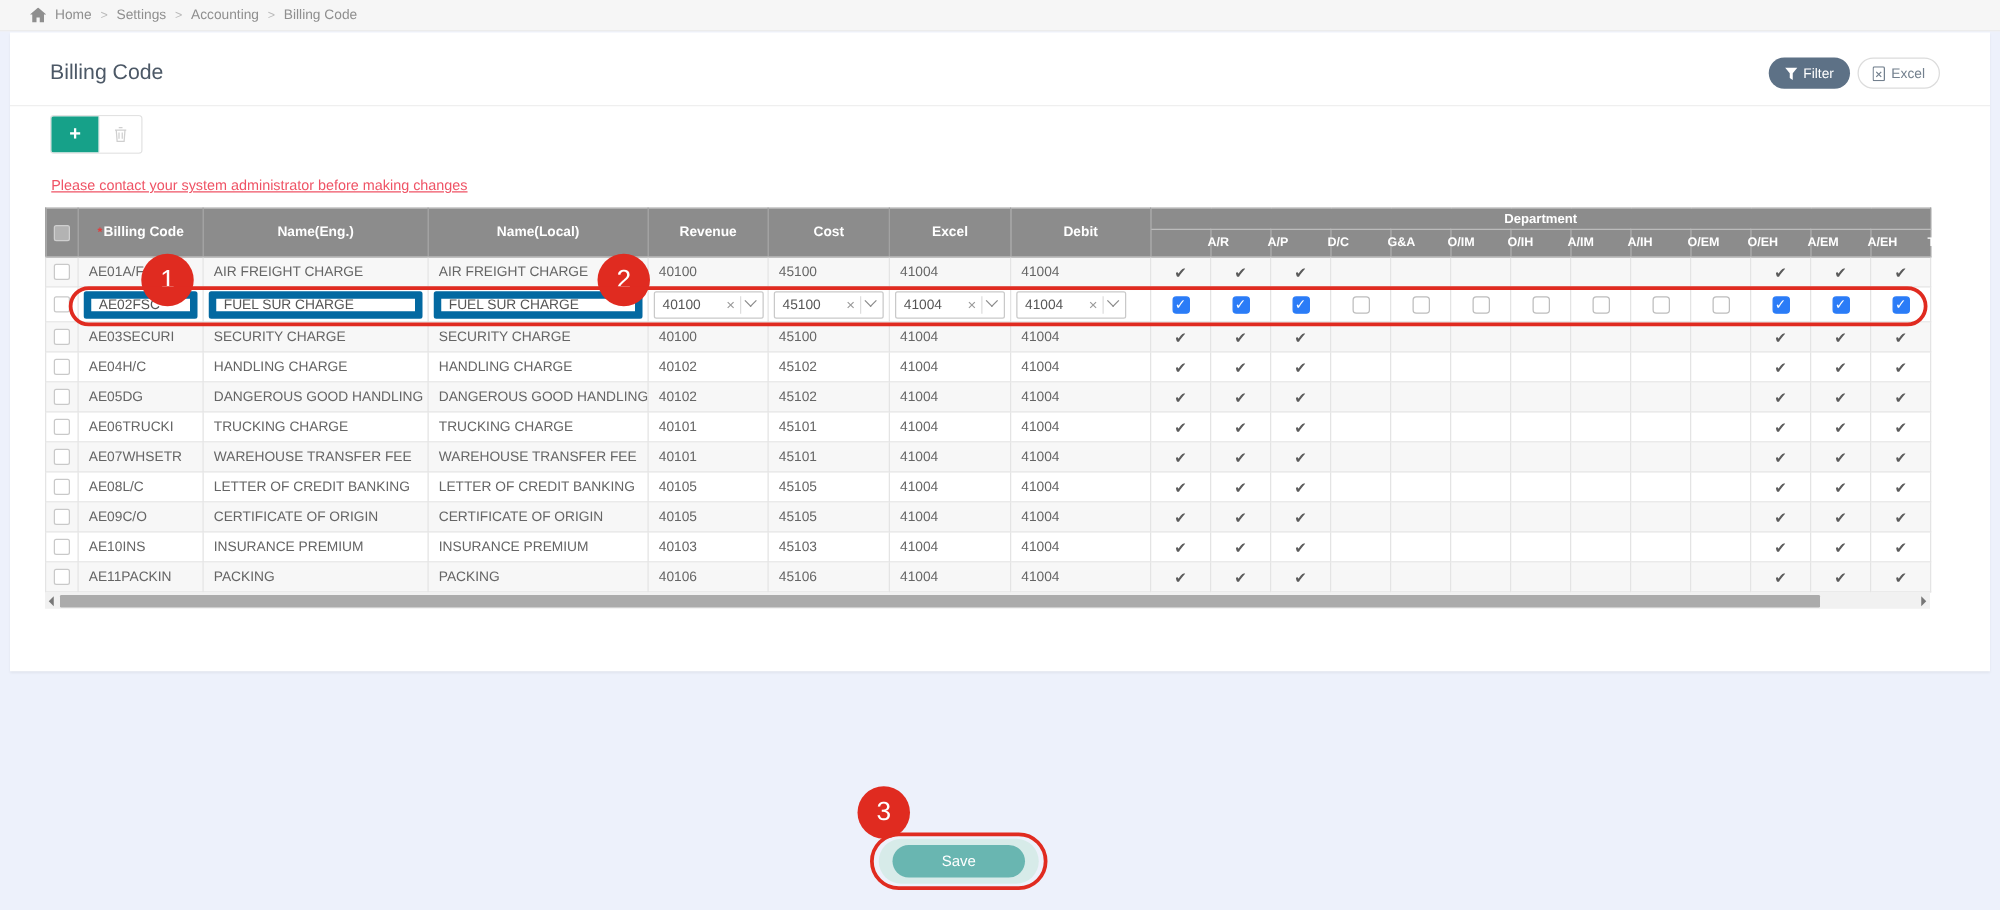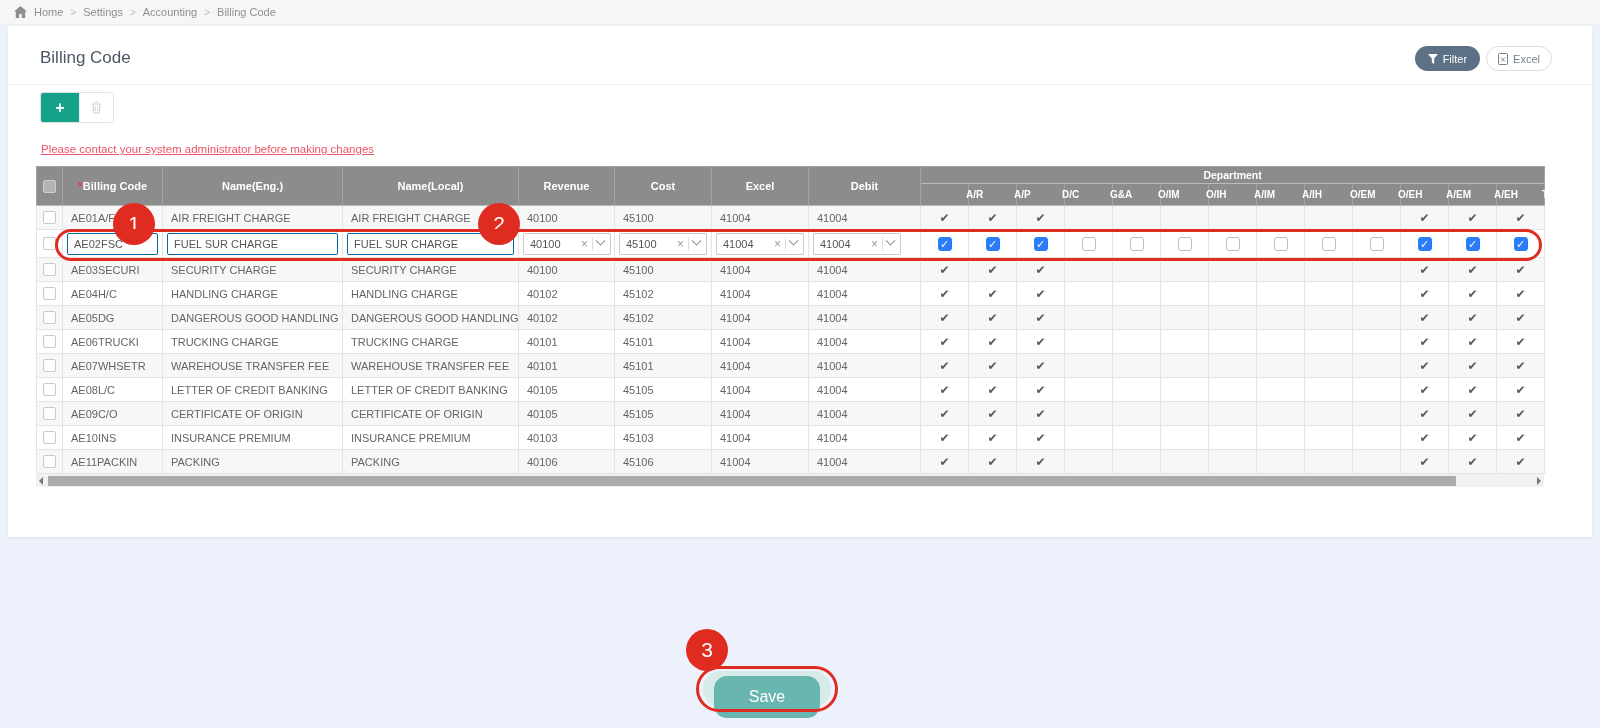--- a/index.html
+++ b/index.html
@@ -5,21 +5,21 @@
   * { margin:0; padding:0; box-sizing:border-box; }
   html,body { width:1600px; height:728px; }
   body {
     font-family:"Liberation Sans","DejaVu Sans",sans-serif;
     background:#edf1fb; position:relative; overflow:hidden; color:#666;
   }
   
   .crumbbar {
     position:absolute; left:0; top:0; width:1600px; height:25px;
     background:#f6f6f6; border-bottom:1px solid #ececec;
-    display:flex; align-items:center; padding-left:14px; gap:7px;
+    display:flex; align-items:center; padding-left:24px; gap:7px;
     font-size:11px; color:#8f8f8f;
   }
   .crumbbar .sep { color:#b8b8b8; font-size:10px; }
   .crumbbar a { color:#8f8f8f; text-decoration:none; cursor:pointer; }
   .home-ico { width:13px; height:12px; display:inline-block; }
   
   .card {
     position:absolute; left:8px; top:26px; width:1584px; height:511px;
     background:#ffffff; box-shadow:0 1px 2px rgba(0,0,0,.06);
   }
@@ -79,21 +79,21 @@
     border-radius:2px; background:#fff; vertical-align:middle; cursor:pointer;
   }
   .cb-h { background:#b3b3b3; border-color:#cfcfcf; }
   .cbx {
     display:inline-block; width:14px; height:14px; border:1px solid #bdbdbd;
     border-radius:3px; background:#fff; vertical-align:middle; cursor:pointer;
     color:#fff; font-size:11px; line-height:13px; text-align:center;
   }
   .cbx.on { background:#2b7cf7; border-color:#2b7cf7; }
   input.txt {
-    width:100%; height:22px; border:1px solid #0369a1; border-radius:2px;
+    width:100%; height:22px; border:6px solid #0369a1; border-radius:2px;
     font-size:11px; color:#555; padding:0 6px; font-family:inherit; background:#fff;
   }
   .combo {
     display:inline-flex; align-items:center; width:88px; height:22px;
     border:1px solid #c9c9c9; border-radius:2px; background:#fff; cursor:pointer;
   }
   .combo .cv { flex:1; padding-left:6px; font-size:11px; color:#555; }
   .combo .cx { color:#9a9a9a; font-size:12px; padding:0 3px; cursor:pointer; }
   .combo .csep { width:1px; height:14px; background:#ddd; margin:0 1px; }
   .combo .caret {
@@ -108,22 +108,22 @@
   .hs-thumb { position:absolute; left:12px; top:1.5px; width:1408px; height:10px; background:#ababab; border-radius:1px; cursor:pointer; }
   .hs-arrow { position:absolute; width:0; height:0; border:4px solid transparent; cursor:pointer; }
   .hs-left { left:3px; top:3px; border-right-color:#777; border-left:none; }
   .hs-right { right:3px; top:3px; border-left-color:#777; border-right:none; }
   
   .save-glow {
     position:absolute; left:703px; top:671px; width:128px; height:36px;
     background:#d7ebe9; border-radius:18px;
   }
   .btn-save {
-    position:absolute; left:714px; top:676px; width:106px; height:42px;
-    background:#69b6b1; border:none; border-radius:13px; color:#fff; font-size:16px;
+    position:absolute; left:714px; top:676px; width:106px; height:26px;
+    background:#69b6b1; border:none; border-radius:13px; color:#fff; font-size:12px;
     cursor:pointer; font-family:inherit;
   }
   
   .ann { position:absolute; z-index:50; pointer-events:none; }
   .ann-circle {
     width:42px; height:42px; border-radius:50%; background:#e02b20;
     color:#fff; font-size:21px; display:flex; align-items:center; justify-content:center;
   }
   .ann-row-outline {
     left:55px; top:229px; width:1487px; height:32px;

